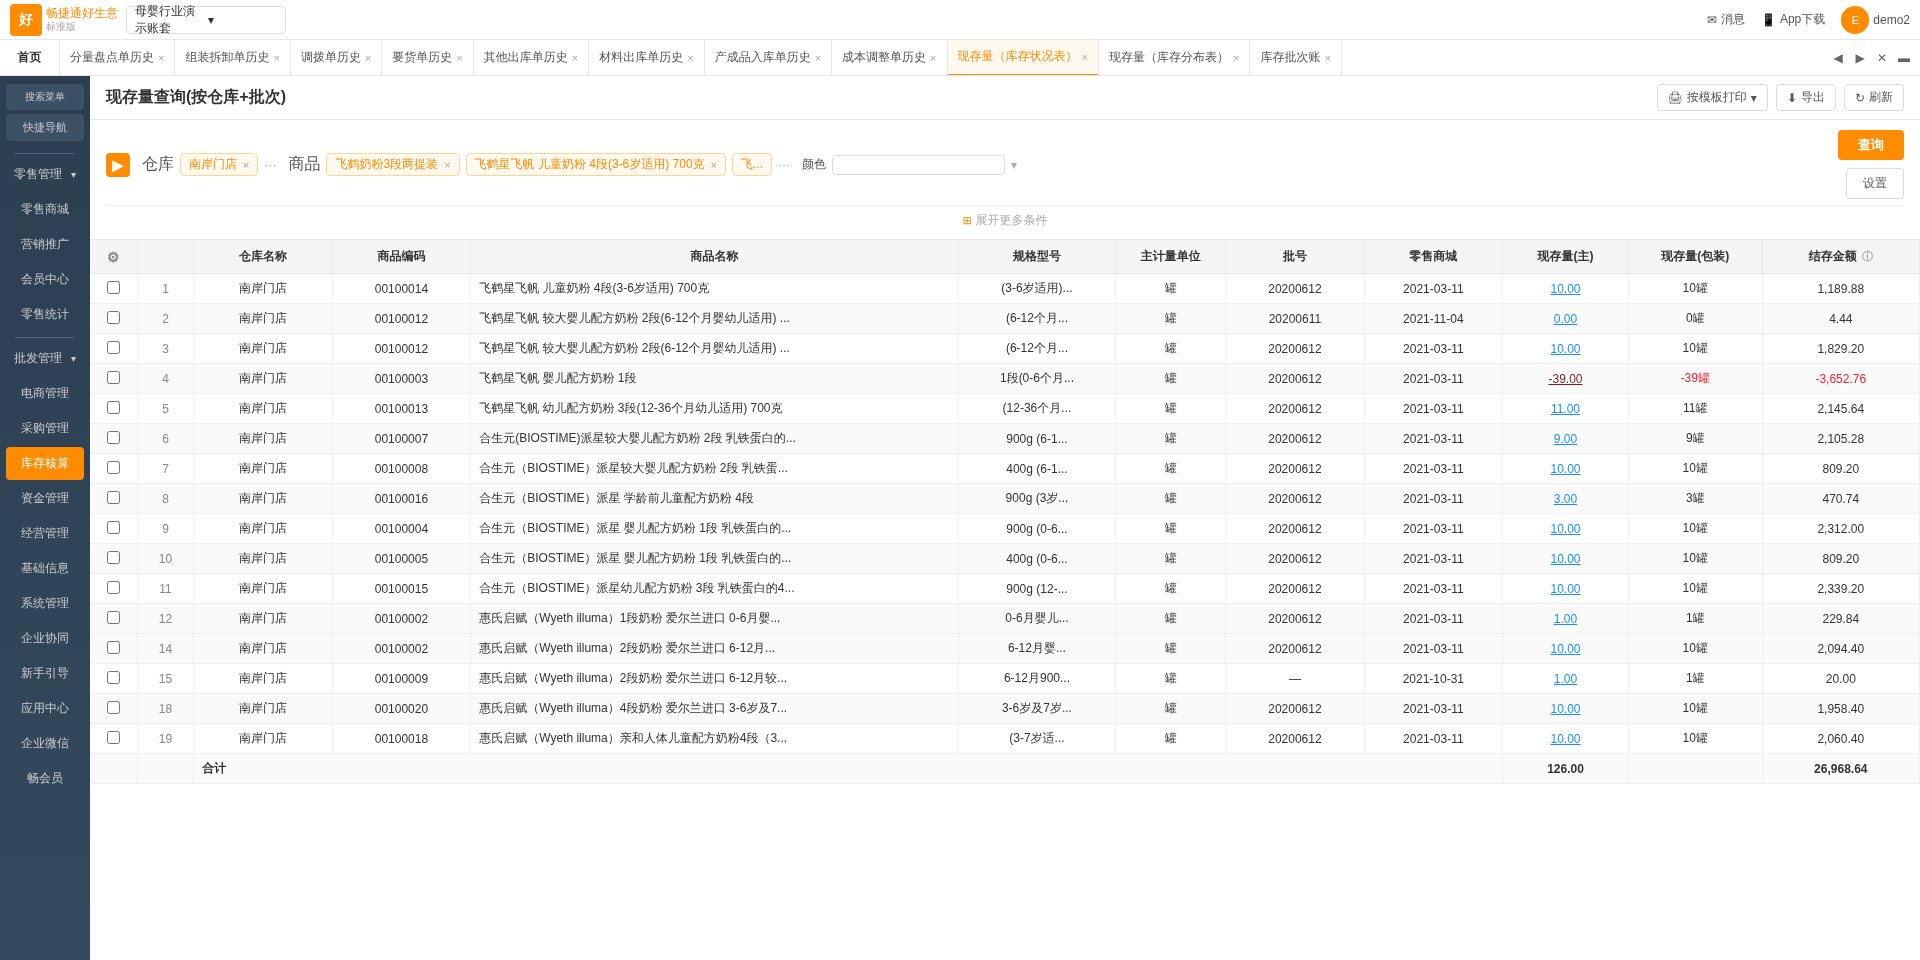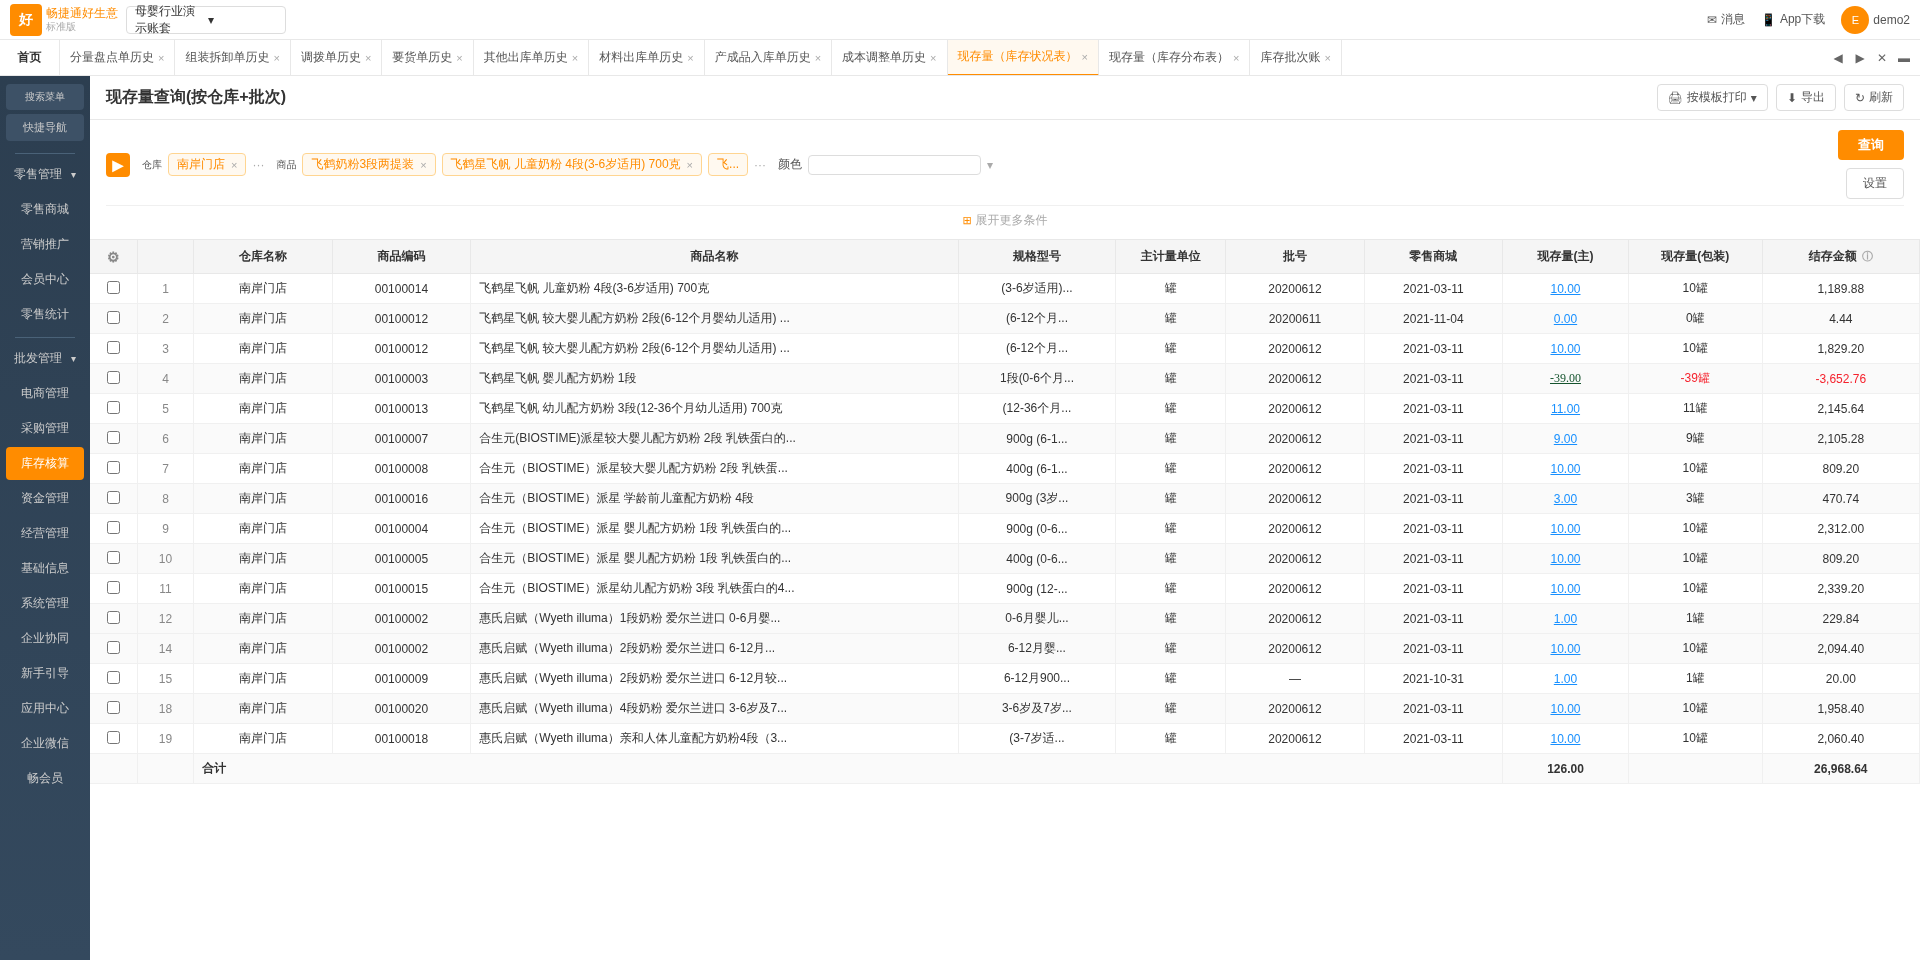--- a/index.html
+++ b/index.html
@@ -47,21 +47,21 @@
     .page-title { font-size: 16px; font-weight: bold; color: #333; }
     .page-actions { display: flex; align-items: center; gap: 8px; }
     .btn-print { display: flex; align-items: center; gap: 4px; border: 1px solid #ddd; border-radius: 4px; padding: 4px 10px; cursor: pointer; color: #555; background: #fff; font-size: 12px; }
     .btn-export { display: flex; align-items: center; gap: 4px; border: 1px solid #ddd; border-radius: 4px; padding: 4px 10px; cursor: pointer; color: #555; background: #fff; font-size: 12px; }
     .btn-refresh { display: flex; align-items: center; gap: 4px; border: 1px solid #ddd; border-radius: 4px; padding: 4px 10px; cursor: pointer; color: #555; background: #fff; font-size: 12px; }
 
     
     .filter-area { background: #fff; padding: 10px 16px; border-bottom: 1px solid #e8e8e8; }
     .filter-row { display: flex; align-items: center; gap: 12px; flex-wrap: wrap; }
     .filter-group { display: flex; align-items: center; gap: 6px; }
-    .filter-label { color: #555; font-size: 10px; white-space: nowrap; }
+    .filter-label { color: #555; font-size: 16px; white-space: nowrap; }
     .filter-tag { display: flex; align-items: center; gap: 4px; background: #fff9f0; border: 1px solid #ffd591; border-radius: 4px; padding: 2px 8px; color: #ff8c00; font-size: 12px; cursor: pointer; }
     .filter-tag .close { color: #aaa; font-size: 11px; cursor: pointer; margin-left: 2px; }
     .filter-more { color: #aaa; font-size: 12px; cursor: pointer; }
     .filter-expand { display: flex; align-items: center; justify-content: center; gap: 4px; color: #aaa; font-size: 12px; cursor: pointer; margin-top: 6px; border-top: 1px solid #f0f0f0; padding-top: 6px; }
     .expand-icon { color: #ff8c00; font-size: 11px; }
     .filter-color-label { color: #555; font-size: 12px; }
     .filter-color-input { border: 1px solid #ddd; border-radius: 4px; padding: 2px 8px; min-width: 80px; }
     .filter-arrow-btn { background: #ff8c00; color: #fff; border: none; border-radius: 4px; width: 24px; height: 24px; display: flex; align-items: center; justify-content: center; cursor: pointer; font-size: 14px; font-weight: bold; }
 
     
@@ -315,21 +315,21 @@
             <tr style="background: rgb(250, 250, 250);">
     <td><input type="checkbox" style=""></td>
     <td class="row-no">4</td>
     <td>南岸门店</td>
     <td>00100003</td>
     <td class="td-left" title="飞鹤星飞帆 婴儿配方奶粉 1段">飞鹤星飞帆 婴儿配方奶粉 1段</td>
     <td>1段(0-6个月...</td>
     <td>罐</td>
     <td>20200612</td>
     <td>2021-03-11</td>
-    <td class="td-link" style="color:#14532d;font-family:Liberation Serif, serif;">-39.00</td>
+    <td class="td-link" style="color:#7f1d1d;">-39.00</td>
     <td style="color:#f5222d;">-39罐</td>
     <td style="color:#f5222d;">-3,652.76</td>
   </tr>
             <tr style="background: rgb(255, 255, 255);">
     <td><input type="checkbox" style=""></td>
     <td class="row-no">5</td>
     <td>南岸门店</td>
     <td>00100013</td>
     <td class="td-left" title="飞鹤星飞帆 幼儿配方奶粉 3段(12-36个月幼儿适用) 700克">飞鹤星飞帆 幼儿配方奶粉 3段(12-36个月幼儿适用) 700克</td>
     <td>(12-36个月...</td>

